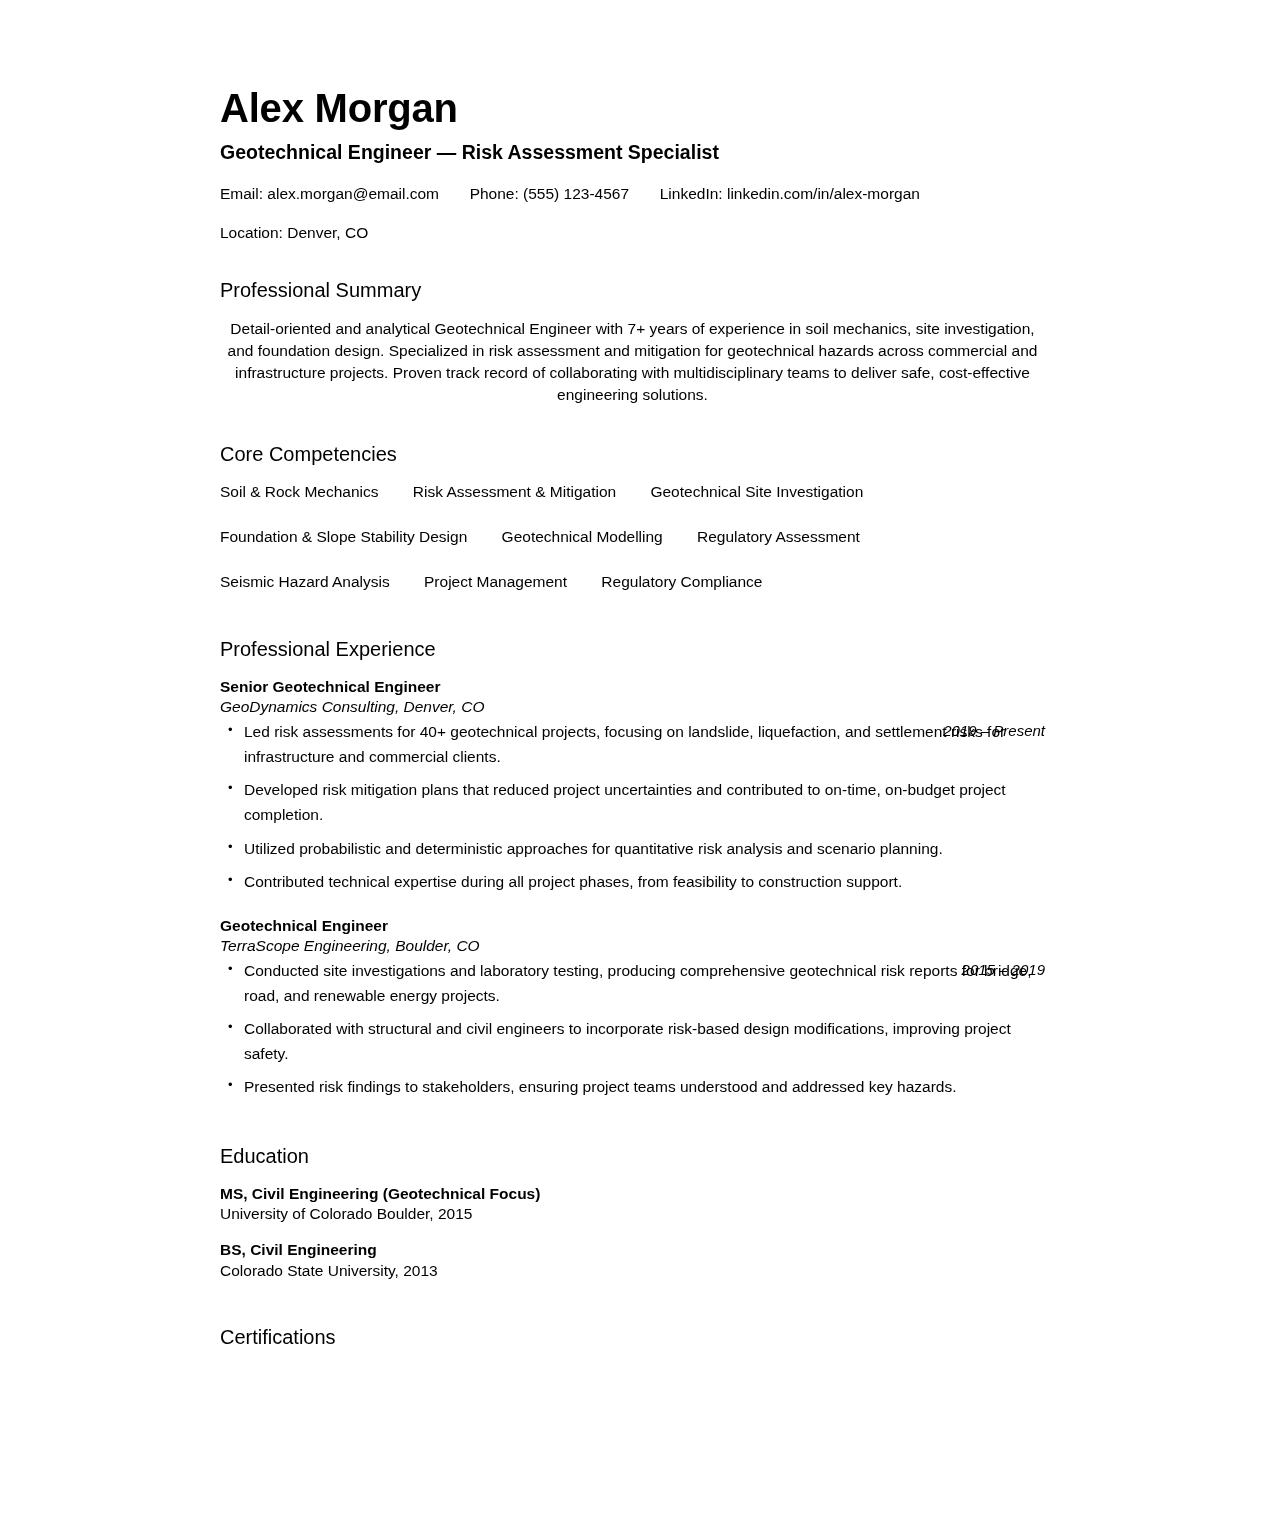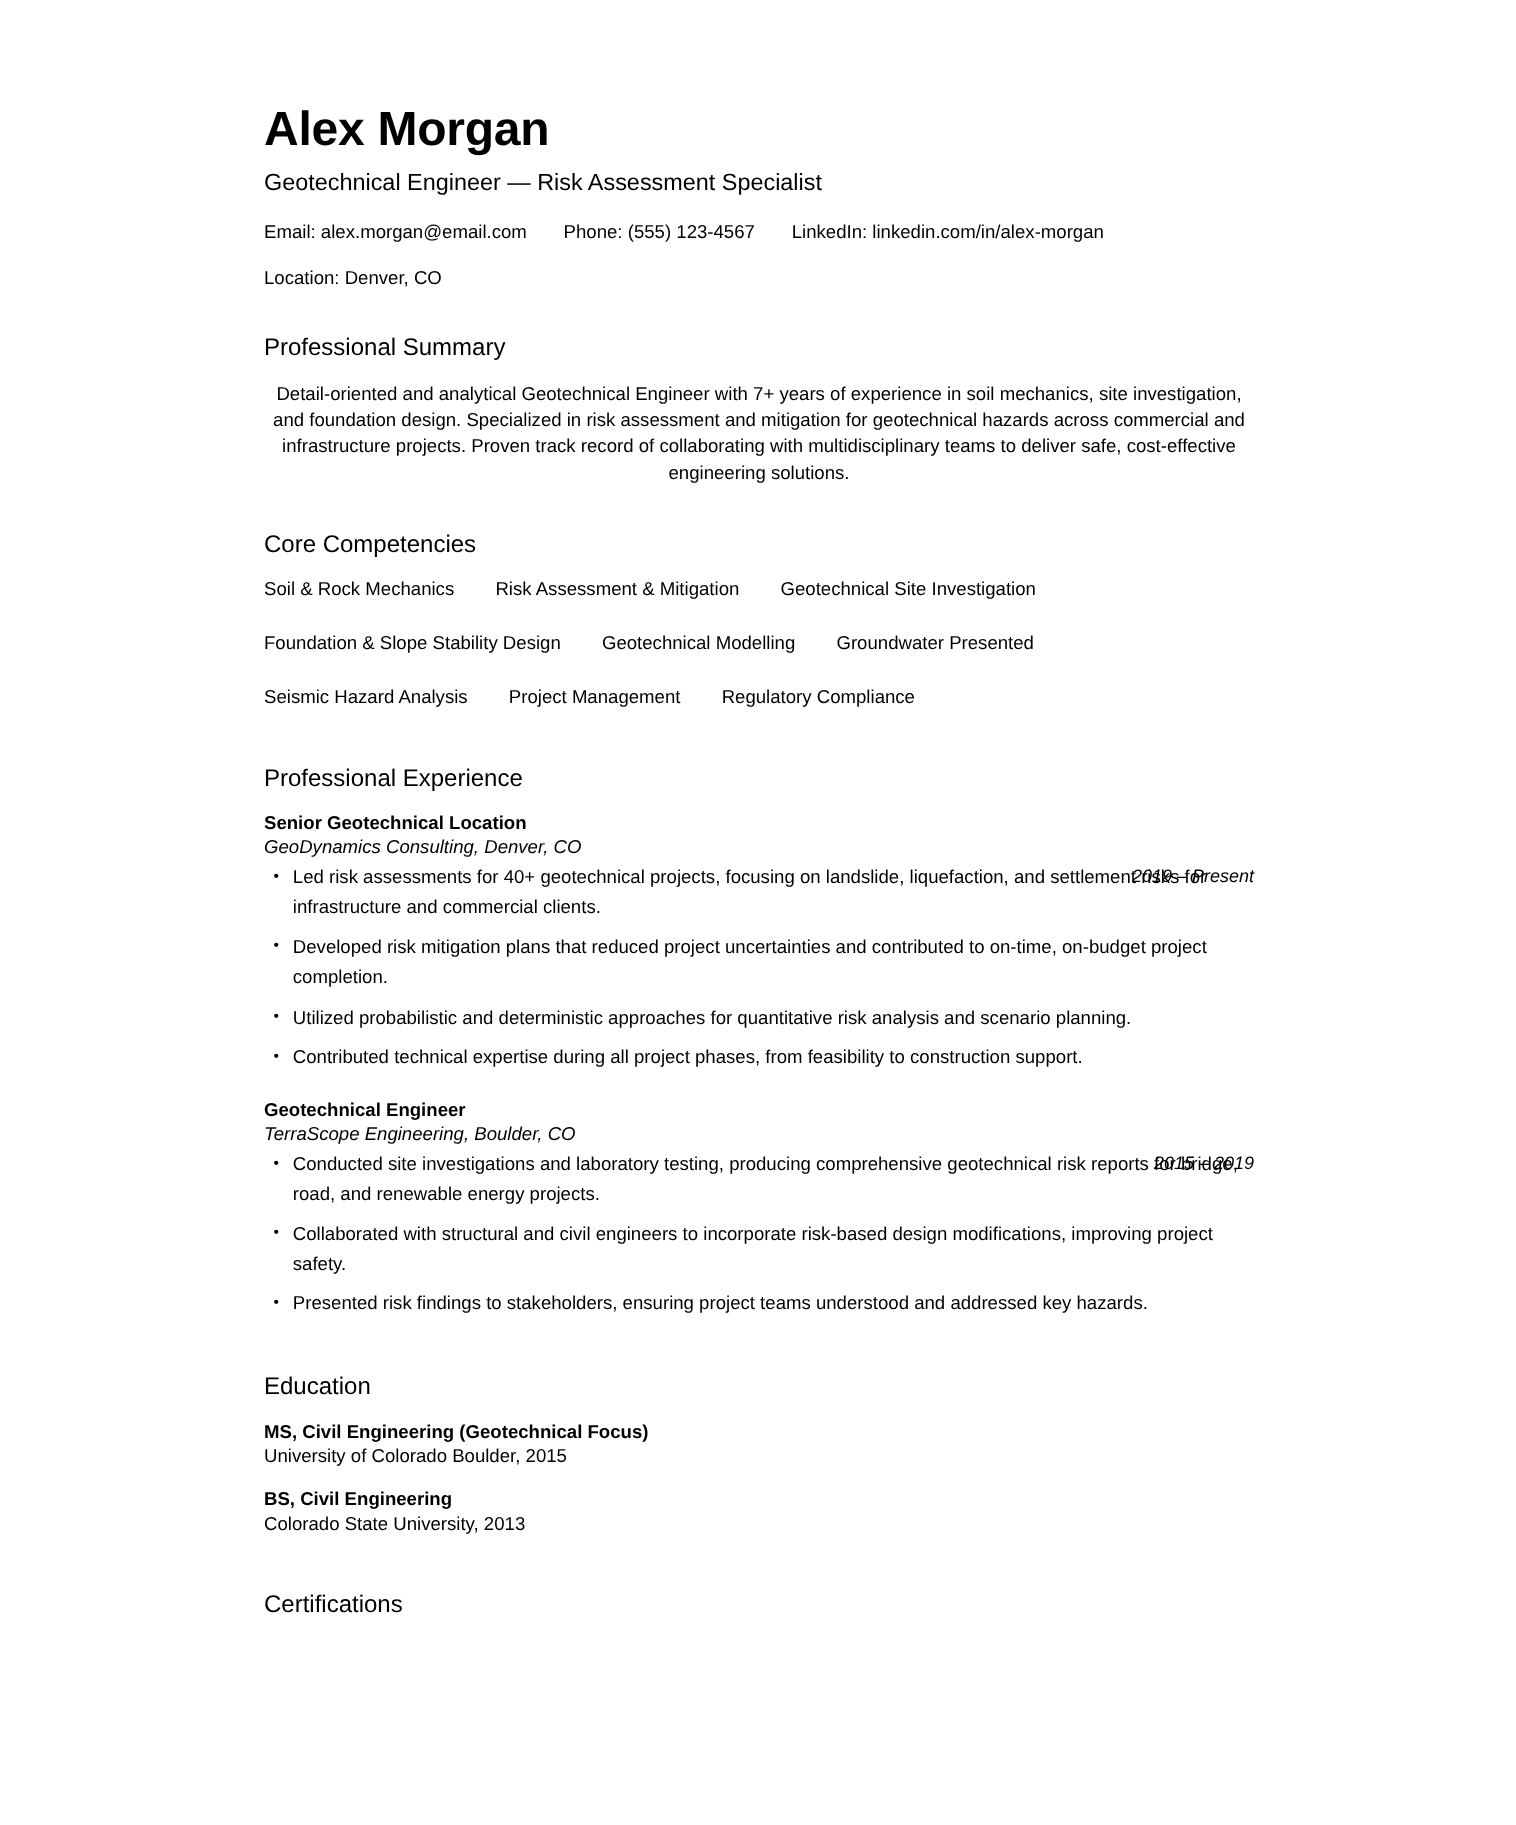--- a/index.html
+++ b/index.html
@@ -24,21 +24,21 @@
   }
   .name {
     font-size: 40px;
     font-weight: bold;
     letter-spacing: -0.2px;
     line-height: 1.12;
     margin: 0 0 10px 0;
   }
   .headline {
     font-size: 19.5px;
-    font-weight: normal;
+    font-weight: bold;
     line-height: 1.2;
     margin: 0 0 20px 0;
   }
   .contact-line {
     font-size: 15.5px;
     line-height: 1.35;
     margin: 0 0 18px 0;
     white-space: nowrap;
   }
   .contact-line .sep {
@@ -202,37 +202,37 @@
     <h2 class="section-title">Core Competencies</h2>
 
     <div class="comp-row">
       <span class="comp-item">Soil &amp; Rock Mechanics</span>
       <span class="comp-item">Risk Assessment &amp; Mitigation</span>
       <span class="comp-item">Geotechnical Site Investigation</span>
     </div>
     <div class="comp-row">
       <span class="comp-item">Foundation &amp; Slope Stability Design</span>
       <span class="comp-item">Geotechnical Modelling</span>
-      <span class="comp-item">Groundwater Presented</span>
+      <span class="comp-item">Regulatory Assessment</span>
     </div>
     <div class="comp-row">
       <span class="comp-item">Seismic Hazard Analysis</span>
       <span class="comp-item">Project Management</span>
       <span class="comp-item">Regulatory Compliance</span>
     </div>
   </section>
 
   <div class="spacer-lg"></div>
 
   <section class="section">
     <h2 class="section-title">Professional Experience</h2>
 
     <div class="exp-job">
       <div class="exp-dates">2019 – Present</div>
-      <div class="exp-title">Senior Geotechnical Location</div>
+      <div class="exp-title">Senior Geotechnical Engineer</div>
       <div class="exp-company">GeoDynamics Consulting, Denver, CO</div>
       <ul class="bullets">
         <li>Led risk assessments for 40+ geotechnical projects, focusing on landslide, liquefaction, and settlement risks for infrastructure and commercial clients.</li>
         <li class="wide">Developed risk mitigation plans that reduced project uncertainties and contributed to on-time, on-budget project completion.</li>
         <li class="wide">Utilized probabilistic and deterministic approaches for quantitative risk analysis and scenario planning.</li>
         <li class="wide">Contributed technical expertise during all project phases, from feasibility to construction support.</li>
       </ul>
     </div>
 
     <div class="exp-job">

